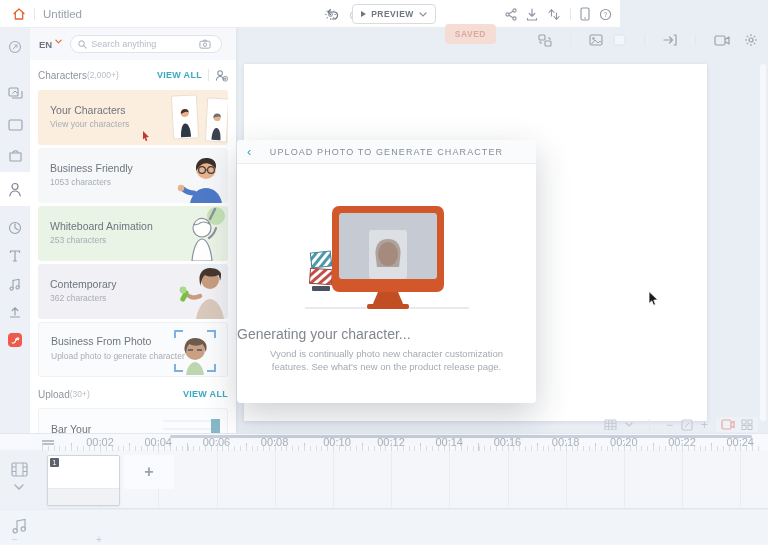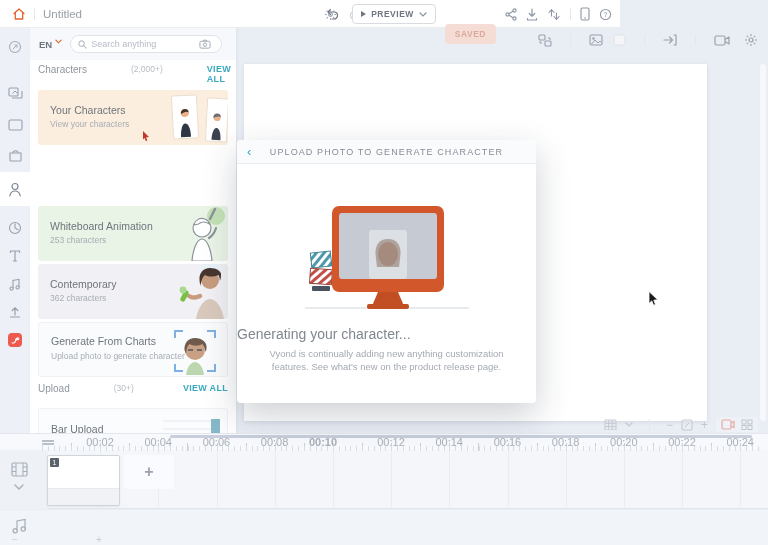--- a/index.html
+++ b/index.html
@@ -37,22 +37,22 @@
   .panel { position:absolute; left:30px; top:28px; width:206px; height:405px; background:#fff;
            overflow:hidden; z-index:12; box-shadow:1px 0 3px rgba(40,50,70,.06); }
   .search-row { position:absolute; left:0; top:0; width:206px; height:32px; background:#f6f8fb;
                 display:flex; align-items:center; }
   .lang { display:flex; align-items:flex-start; gap:3px; margin-left:9px; color:#6f7680; font-size:9.5px; font-weight:bold; }
   .search-box { position:relative; margin-left:8px; width:152px; height:18px; background:#fff;
                 border:1px solid #e0e4ea; border-radius:11px; display:flex; align-items:center; }
   .search-box input { border:none; outline:none; background:transparent; width:108px; font-size:9px;
                       color:#6f7680; font-family:"Liberation Sans", sans-serif; }
   .search-box input::placeholder { color:#b5bcc6; }
-  .sec-head { position:absolute; left:0; width:206px; height:22px; display:flex; 
-              padding:0 8px;gap:44px; }
+  .sec-head { position:absolute; left:0; width:206px; height:22px; display:flex; align-items:center;
+              padding:0 8px; }
   .sec-title { color:#8f959d; font-size:10px; }
   .sec-count { color:#b7bdc5; font-size:8.5px; margin-left:0; }
   .view-all { margin-left:auto; color:#3aa9c0; font-size:9px; font-weight:bold; letter-spacing:.3px; }
   .sec-sep { width:1px; height:12px; background:#e4e6ea; margin:0 6px; }
   .card { position:absolute; left:8px; width:190px; height:55px; border-radius:3px; overflow:hidden; }
   .card .ct { position:absolute; left:12px; top:14px; color:#6f757d; font-size:10.5px; }
   .card .cs { position:absolute; left:12px; top:29px; color:#a7adb5; font-size:8.5px; }
   .card1 { background:#fbeede; }
   .card2 { background:#f6f7f9; }
   .card3 { background:#e9f3e6; }
@@ -329,20 +329,34 @@
             <circle cx="8" cy="6.5" r="3.6" fill="#e9b18a"></circle>
             <path d="M8 2.6a3.8 3.8 0 0 0-3.7 4.6C6.5 5.8 9.2 4.6 11.7 6A3.8 3.8 0 0 0 8 2.6z" fill="#6b6f75"></path>
             <path d="M3.5 29c0-7 1.8-12 4.5-12s4.5 5 4.5 12z" fill="#3c434f"></path>
           </svg>
       </div>
       <svg style="position:absolute; right:78px; bottom:4px" width="8" height="10" viewBox="0 0 8 10">
           <path d="M1 0 7 6 4 6.4 5.4 9.4 3.8 10 2.6 7 1 8.6z" fill="#c0392b"></path>
         </svg>
     </div>
 
+    <div class="card card2" style="top:120px">
+      <span class="ct">Business Friendly</span>
+      <span class="cs">1053 characters</span>
+      <svg style="position:absolute; right:4px; bottom:0" width="52" height="50" viewBox="0 0 52 50">
+        <path d="M18 50c2-10 9-15 16-15s14 5 16 15z" fill="#4e79c7"></path>
+        <circle cx="34" cy="16" r="10" fill="#e8b28c"></circle>
+        <path d="M34 5c-6 0-10 4.5-10 10 0 1 .1 2 .4 2.8C27 13 31 9.5 36 10.5c3.4.7 6 2.6 7.4 5.3.3-.9.6-1.9.6-2.8 0-5.5-4-8-10-8z" fill="#3b2f28"></path>
+        <circle cx="30" cy="17" r="3.4" fill="none" stroke="#3a3f46" stroke-width="1.2"></circle>
+        <circle cx="39" cy="17" r="3.4" fill="none" stroke="#3a3f46" stroke-width="1.2"></circle>
+        <path d="M33.4 17h2.2" stroke="#3a3f46" stroke-width="1.2"></path>
+        <path d="M22 40c-4 0-8-1.5-11-4" fill="none" stroke="#4e79c7" stroke-width="5" stroke-linecap="round"></path>
+        <circle cx="9" cy="35" r="3.2" fill="#e8b28c"></circle>
+      </svg>
+    </div>
 
     <div class="card card3" style="top:178px">
       <span class="ct">Whiteboard Animation</span>
       <span class="cs">253 characters</span>
       <svg style="position:absolute; right:2px; top:0" width="54" height="55" viewBox="0 0 54 55">
         <circle cx="44" cy="10" r="9" fill="#c4e2b6"></circle>
         <path d="M38 13 43 3" stroke="#8d939b" stroke-width="2.5" stroke-linecap="round" fill="none"></path>
         <circle cx="30" cy="22" r="9" fill="#fff" stroke="#8d939b" stroke-width="1.2"></circle>
         <path d="M22 19c1-5 6-8 11-6 3 1 4 3 4.5 5-4-2.5-8-2.5-11 0z" fill="#fff" stroke="#8d939b" stroke-width="1.1"></path>
         <path d="M20 55c1-12 5-22 10-22s9 10 10 22z" fill="#fff" stroke="#8d939b" stroke-width="1.2"></path>
@@ -358,39 +372,39 @@
         <path d="M26 55c2-12 8-20 14-20s12 8 14 20z" fill="#d9c9bc"></path>
         <circle cx="40" cy="16" r="9" fill="#c79c7f"></circle>
         <path d="M40 4c-7 0-11 5-10.5 12 .3 4 1 6 1 6s.6-8 4.5-11c4 2 9 2 13.5 0 0 0 1.4 3 1.5 6 0 0 1.2-3 1-7C50.7 6.8 46 4 40 4z" fill="#46362e"></path>
         <path d="M30 32c-4 2-8 2-11 0" fill="none" stroke="#c79c7f" stroke-width="4.5" stroke-linecap="round"></path>
         <rect x="12" y="26" width="5" height="12" rx="2.5" transform="rotate(28 14.5 32)" fill="#76c043"></rect>
         <circle cx="13" cy="26" r="3.4" fill="#a9d98c"></circle>
       </svg>
     </div>
 
     <div class="card card5" style="top:294px">
-      <span class="ct" style="top:12px">Generate From Charts</span>
+      <span class="ct" style="top:12px">Business From Photo</span>
       <span class="cs" style="top:28px">Upload photo to generate character</span>
       <svg style="position:absolute; right:10px; top:5px" width="44" height="48" viewBox="0 0 44 48">
         <path d="M22 47c1-8 5-13 9-13s8 5 9 13z" fill="#bcd6b0" transform="translate(-9,0)"></path>
         <circle cx="22" cy="22" r="10" fill="#c9a084"></circle>
         <path d="M22 10c-7 0-11 5.5-10.5 12l1.5 4s0-7 3.5-10c4 2.2 9 2.2 13 0 0 0 2.5 3 3 8l1-3C34.5 14 29 10 22 10z" fill="#6f5a4e"></path>
         <path d="M15 22h5m4 0h5" stroke="#4e555e" stroke-width="1.6"></path>
         <path d="M2 10V3h8M34 3h8v7M42 36v7h-8M10 43H2v-7" fill="none" stroke="#7fb0e4" stroke-width="2"></path>
       </svg>
     </div>
 
     <div class="sec-head" style="top:355px">
       <span class="sec-title">Upload</span>
       <span class="sec-count">(30+)</span>
       <span class="view-all">VIEW ALL</span>
     </div>
 
     <div class="card" style="top:380px; background:#fbfcfd; border:1px solid #f0f1f4;">
-      <span class="ct">Bar Upload</span>
+      <span class="ct">Bar Your</span>
 
       <svg style="position:absolute; right:6px; top:4px" width="60" height="50" viewBox="0 0 60 50">
         <path d="M2 8h56M2 16h56M2 24h56M2 32h56M2 40h56" stroke="#eef1f5" stroke-width="2"></path>
         <rect x="26" y="36" width="9" height="12" fill="#cfe0e8"></rect>
         <rect x="38" y="22" width="9" height="26" fill="#a9cbd8"></rect>
         <rect x="50" y="6" width="9" height="42" fill="#86b8c8"></rect>
       </svg>
     </div>
   </div>
 
@@ -465,21 +479,21 @@
         <rect x="40" y="21" width="98" height="66" rx="3" fill="#c6cad2"></rect>
         <rect x="70" y="38" width="38" height="49" rx="3" fill="#dcdfe4"></rect>
         <ellipse cx="89" cy="62" rx="10" ry="12" fill="#bd9a87" opacity=".75"></ellipse>
         <path d="M89 47c-9 0-13 7-12.5 15l1.5 13h22l1.5-13C102 54 98 47 89 47z" fill="#8a7164" opacity=".55"></path>
         <path d="M79 100h20l6 14H73z" fill="#c24e24"></path>
         <rect x="68" y="112" width="42" height="5" rx="2" fill="#c24e24"></rect>
       </svg>
     </div>
 
     <div class="modal-heading">Generating your character...</div>
-    <div class="modal-body">Vyond is continually adding new anything customization features. See what's new on the product release page.</div>
+    <div class="modal-body">Vyond is continually photo new character customization features. See what's new on the product release page.</div>
   </div>
 
   <div class="tl-tools">
     <span class="icon-btn">
       <svg width="13" height="11" viewBox="0 0 13 11">
           <path d="M1 1h11M1 4.3h11M1 7.6h11M1 11h11M1 1v10M4.6 1v10M8.2 1v10M12 1v10" stroke="#c3c9d3" stroke-width="1"></path>
         </svg>
     </span>
     <svg width="8" height="5" viewBox="0 0 8 5">
         <path d="M1 1l3 3 3-3" fill="none" stroke="#c3c9d3" stroke-width="1.2" stroke-linecap="round"></path>
@@ -507,21 +521,21 @@
     </span>
   </div>
 
   <div class="ruler">
     <span class="ruler-handle"></span>
     <div class="ruler-labels">
         <span style="left: 100px;">00:02</span>
         <span style="left: 158.2px;">00:04</span>
         <span style="left: 216.4px;">00:06</span>
         <span style="left: 274.6px;">00:08</span>
-        <span style="left: 323px; font-weight: bold;">00:10</span>
+        <span style="left: 337px;">00:10</span>
         <span style="left: 391px;">00:12</span>
         <span style="left: 449.2px;">00:14</span>
         <span style="left: 507.4px;">00:16</span>
         <span style="left: 565.6px;">00:18</span>
         <span style="left: 623.8px;">00:20</span>
         <span style="left: 682px;">00:22</span>
         <span style="left: 740.2px;">00:24</span>
       </div>
     <div class="ticks-major"></div>
     <div class="ticks-minor"></div>

